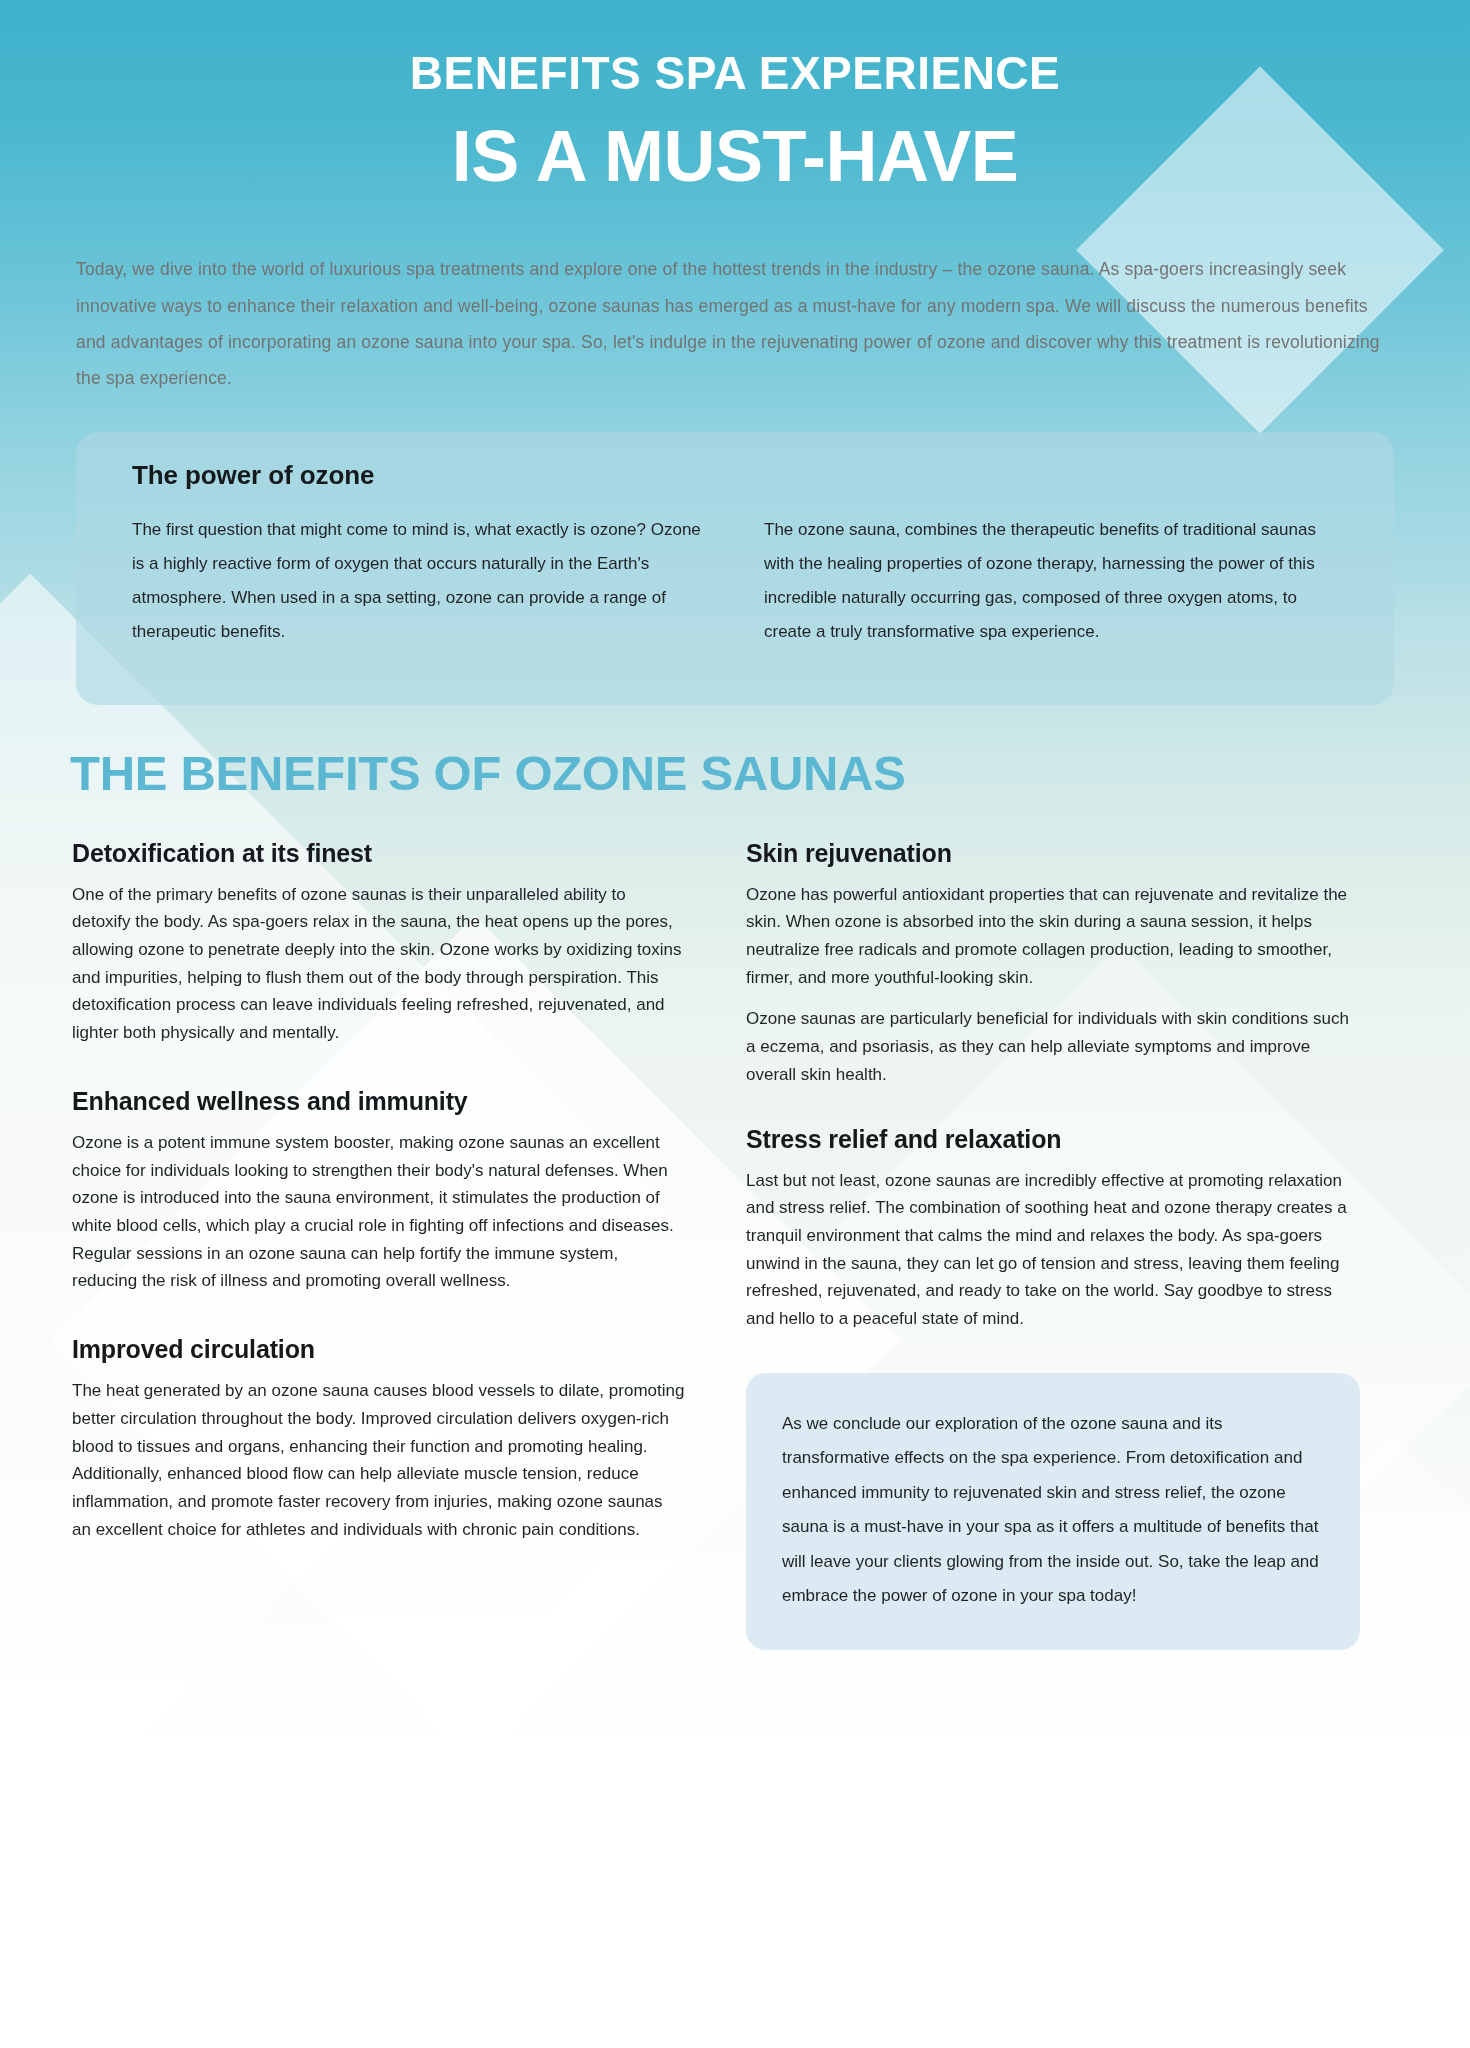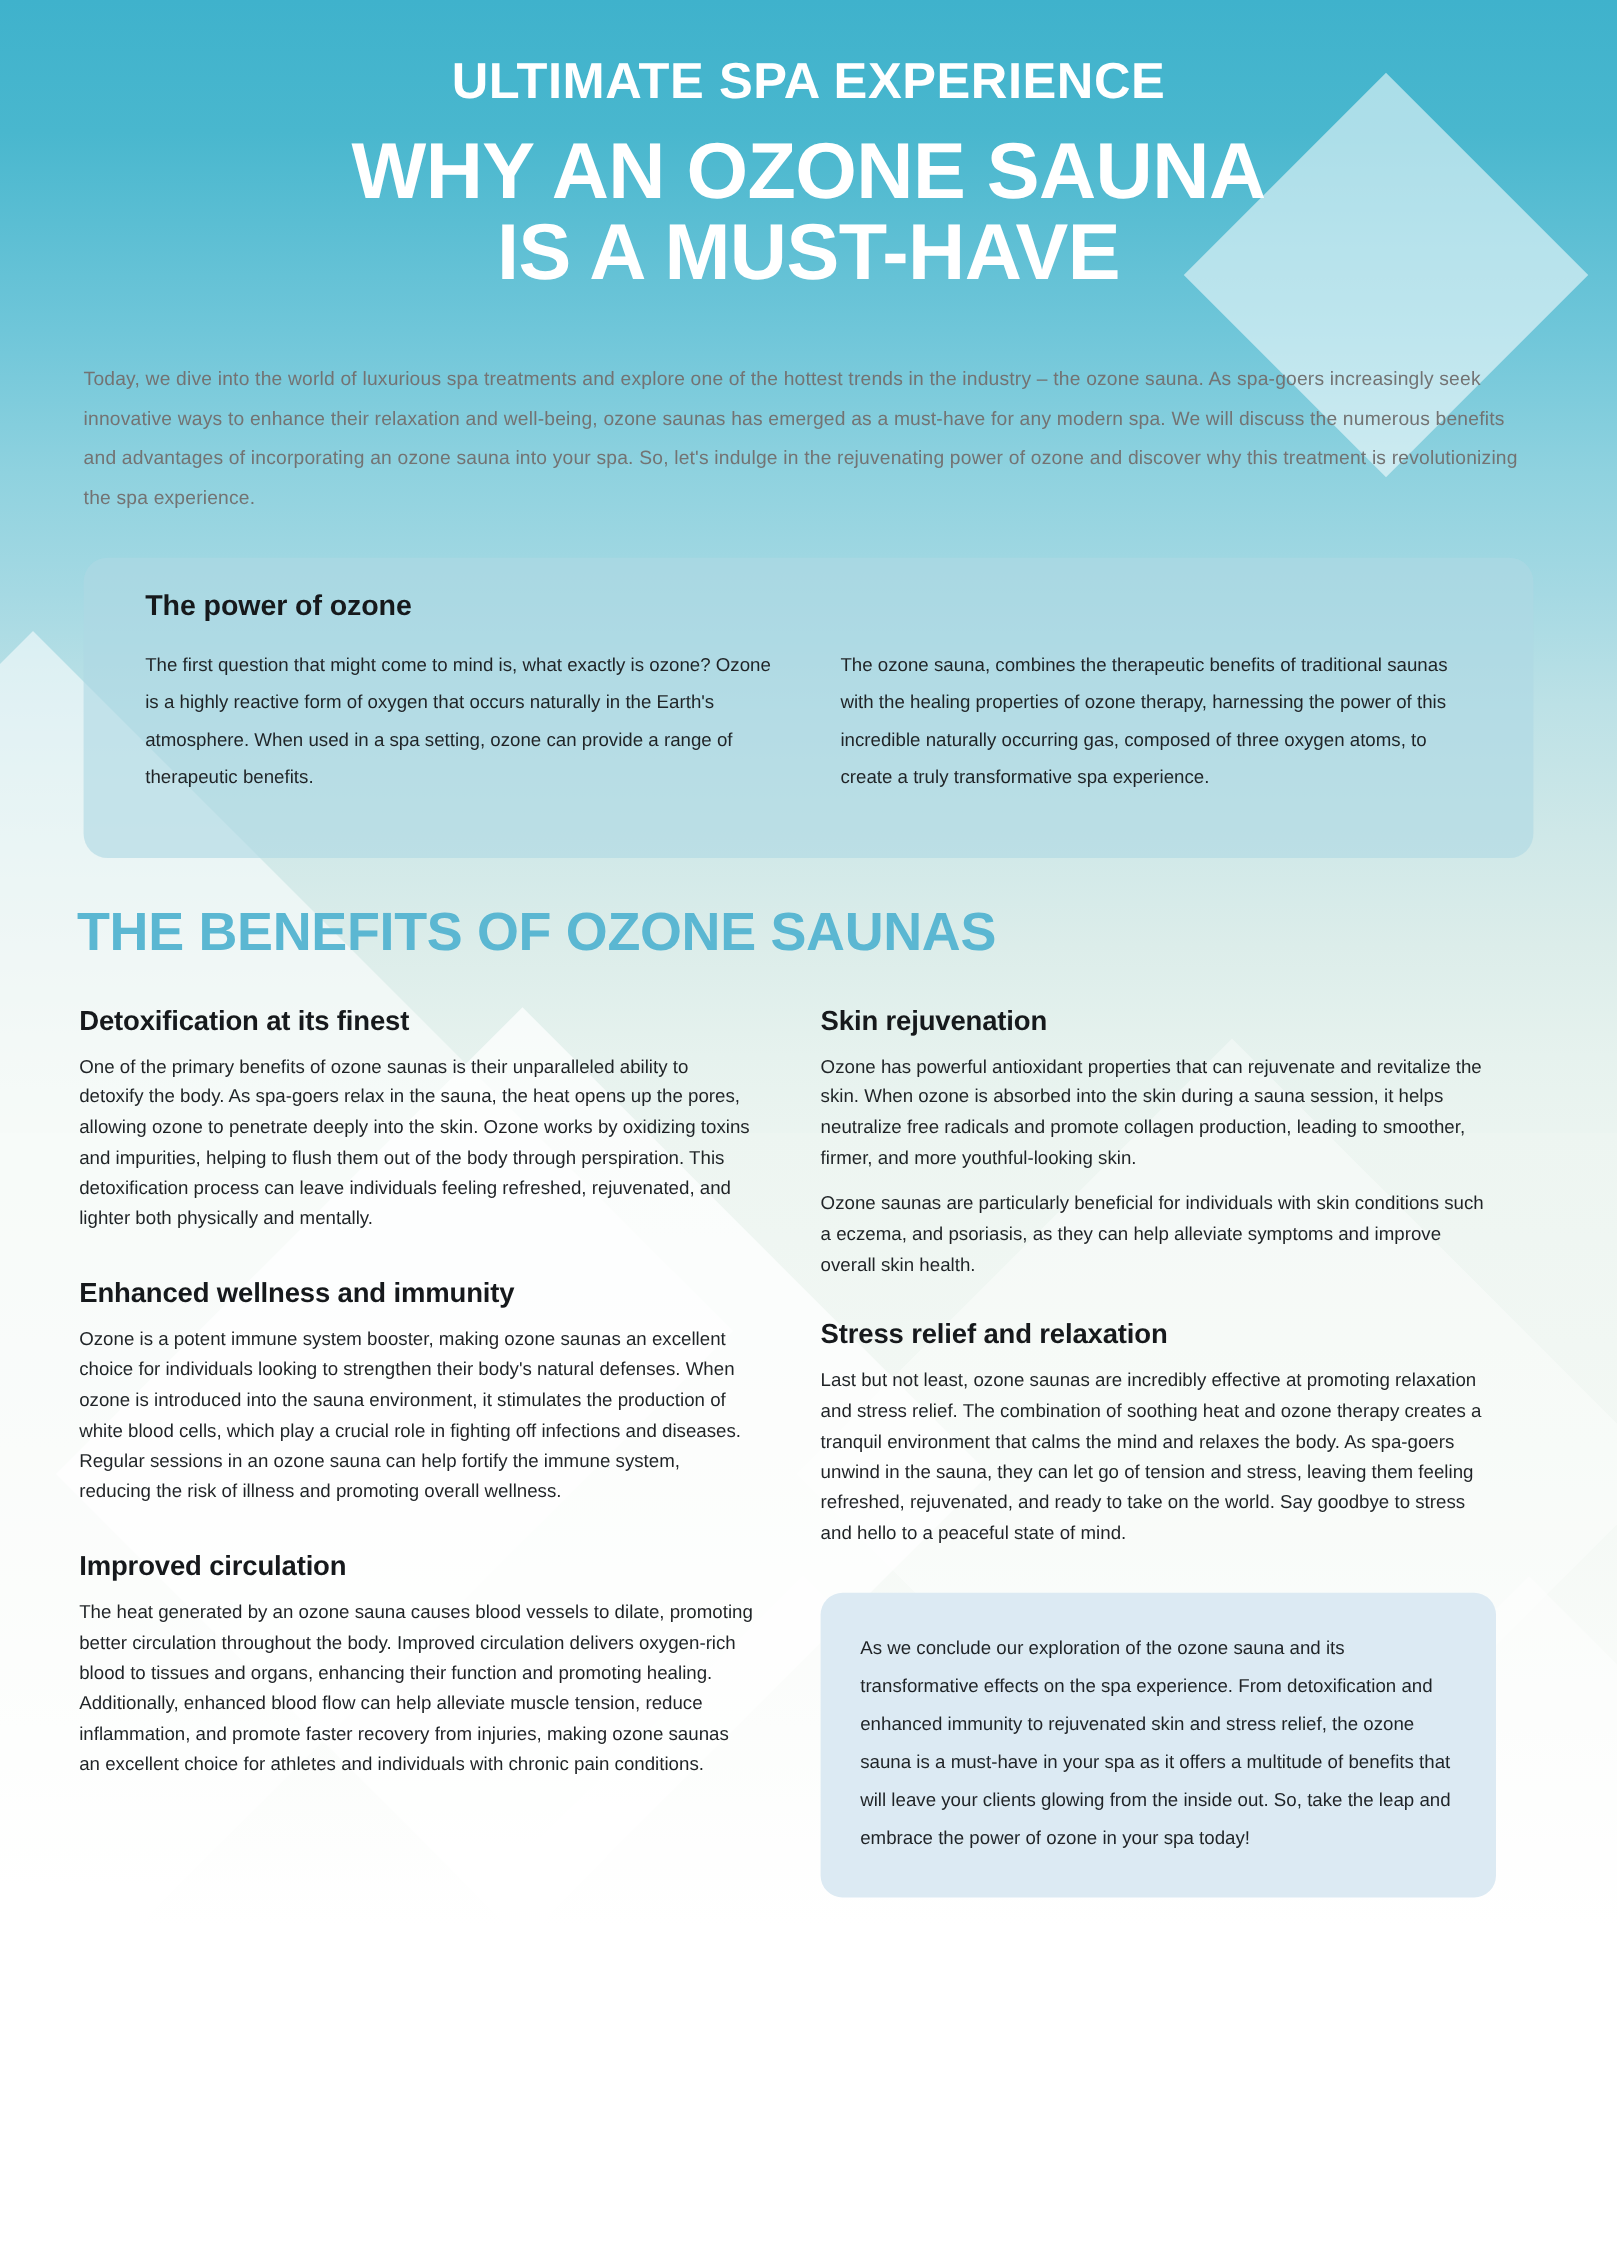--- a/index.html
+++ b/index.html
@@ -211,23 +211,22 @@
   <div class="band band-b"></div>
   <div class="band band-c"></div>
   <div class="band band-d"></div>
 
   <div class="diamond diamond-main"></div>
   <div class="diamond diamond-right"></div>
 
   <div class="content">
 
     <header class="header">
-      <div class="eyebrow">ULTIMATE SPA EXPERIENCE</div>
+      <div class="eyebrow">BENEFITS SPA EXPERIENCE</div>
       <h1 class="headline">
-        <div>WHY AN OZONE SAUNA</div>
         <div>IS A MUST-HAVE</div>
       </h1>
     </header>
 
     <p class="intro">Today, we dive into the world of luxurious spa treatments and explore one of the hottest trends in the industry – the ozone sauna. As spa-goers increasingly seek innovative ways to enhance their relaxation and well-being, ozone saunas has emerged as a must-have for any modern spa. We will discuss the numerous benefits and advantages of incorporating an ozone sauna into your spa. So, let's indulge in the rejuvenating power of ozone and discover why this treatment is revolutionizing the spa experience.</p>
 
     <section class="power-card">
       <h2>The power of ozone</h2>
       <div class="power-cols">
         <p>The first question that might come to mind is, what exactly is ozone? Ozone is a highly reactive form of oxygen that occurs naturally in the Earth's atmosphere. When used in a spa setting, ozone can provide a range of therapeutic benefits.</p>

